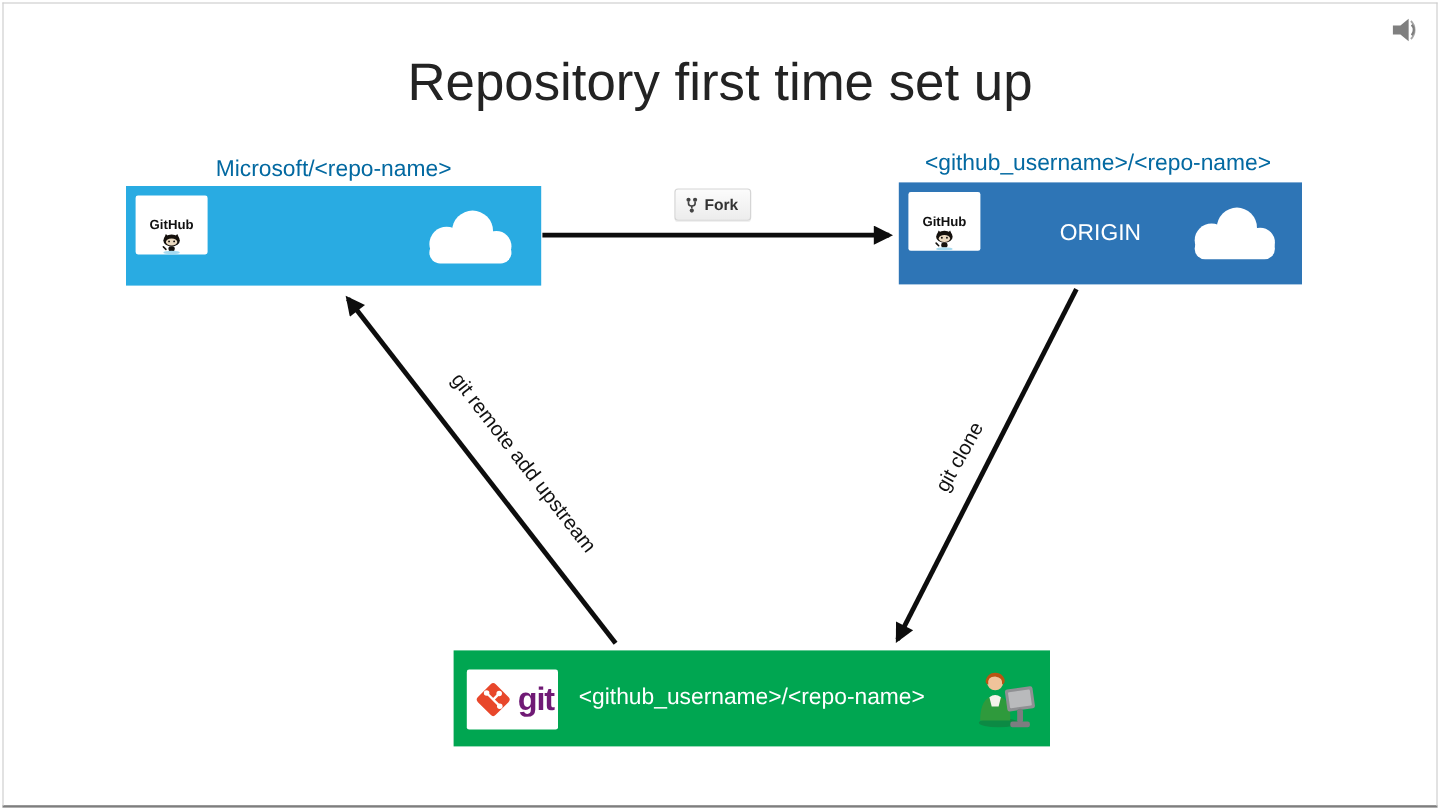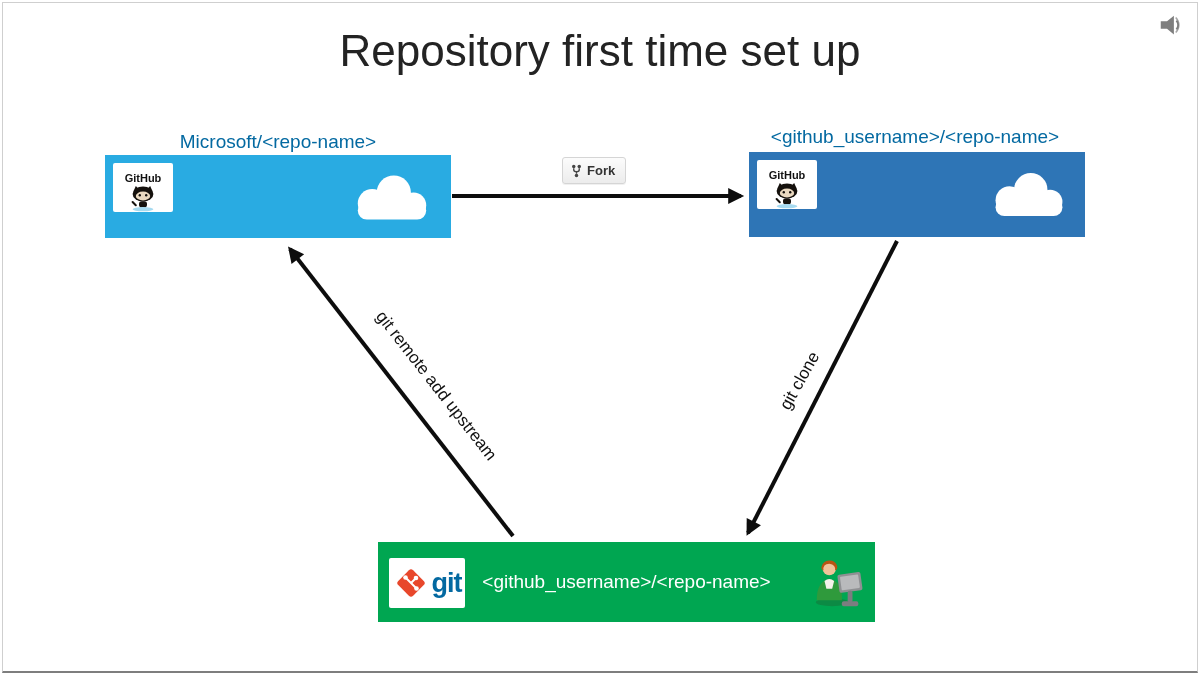--- a/index.html
+++ b/index.html
@@ -1,41 +1,41 @@
 <!DOCTYPE html>
 <html><head>
 <meta charset="utf-8">
 <style>
   * { margin: 0; padding: 0; box-sizing: border-box; }
   html, body { width: 1200px; height: 676px; background: #fff; font-family: "Liberation Sans", sans-serif; overflow: hidden; }
   .slide { position: relative; width: 1200px; height: 676px; background: #fff; }
   .frame { position: absolute; left: 2px; right: 2px; top: 2px; bottom: 3px; border: 1px solid #cfcfcf; border-bottom: 2px solid #7e7e7e; pointer-events: none; }
 
-  .title { position: absolute; left: 0; top: 26px; width: 100%; text-align: center;
+  .title { position: absolute; left: 0; top: 44px; width: 100%; text-align: center;
            font-size: 44px; font-weight: 300; color: #232323; letter-spacing: 0px; }
 
   .audio-icon { position: absolute; left: 1157px; top: 10px; width: 30px; height: 30px; cursor: pointer; }
 
   .node-label { position: absolute; font-size: 19px; color: #0369a1; text-align: center; }
   .label-upstream { left: 105px; top: 131px; width: 346px; }
   .label-origin  { left: 745px; top: 126px; width: 340px; }
 
   .node { position: absolute; display: flex; align-items: center; color: #fff; }
   .node-upstream { left: 105px; top: 155px; width: 346px; height: 83px; }
   .node-origin   { left: 749px; top: 152px; width: 336px; height: 85px; }
   .node-local    { left: 378px; top: 542px; width: 497px; height: 80px; }
 
   .node-text { position: absolute; left: 0; width: 100%; text-align: center; font-size: 19px; line-height: 26px; }
   .node-text-2line { top: 50%; transform: translateY(-50%); }
 
   .logo-card { position: absolute; background: #fff; border-radius: 2px; display: flex; flex-direction: column; align-items: center; justify-content: center; }
-  .github-card { left: 8px; top: 8px; width: 60px; height: 49px; padding-top: 10px; }
+  .github-card { left: 8px; top: 8px; width: 60px; height: 49px; padding-top: 20px; }
   .github-card .gh-word { font-size: 11px; font-weight: bold; color: #111; line-height: 11px; }
   .git-card { left: 11px; top: 16px; width: 76px; height: 50px; flex-direction: row; gap: 3px; }
-  .git-card .git-word { font-size: 27px; font-weight: bold; color: #0369a1; letter-spacing: -1px; line-height: 27px; }
+  .git-card .git-word { font-size: 27px; font-weight: bold; color: #701a75; letter-spacing: -1px; line-height: 27px; }
 
   .cloud { position: absolute; top: 16px; }
   .cloud-upstream { right: 14px; }
   .cloud-origin { right: 12px; }
 
   .person { position: absolute; right: 8px; top: 12px; }
 
   .edge-layer { position: absolute; left: 0; top: 0; width: 1200px; height: 676px; pointer-events: none; }
 
   .edge-label { position: absolute; font-size: 17px; color: #111; text-align: center; white-space: nowrap; }
@@ -121,20 +121,21 @@
         <ellipse cx="20" cy="12" rx="13" ry="9.5" fill="#15110d"></ellipse>
         <ellipse cx="20" cy="14.5" rx="9" ry="5.5" fill="#ead9c0"></ellipse>
         <circle cx="16" cy="13.5" r="1.5" fill="#15110d"></circle>
         <circle cx="24" cy="13.5" r="1.5" fill="#15110d"></circle>
         <rect x="15" y="21" width="10" height="8" rx="3.5" fill="#15110d"></rect>
         <line x1="11" y1="26" x2="7" y2="22" stroke="#15110d" stroke-width="2.5" stroke-linecap="round"></line>
         <ellipse cx="20" cy="31" rx="13" ry="2.6" fill="#a6daf0"></ellipse>
       </svg>
     </div>
     <div class="node-text node-text-2line">
+      <div>ORIGIN</div>
     </div>
     <svg class="cloud cloud-origin" width="88" height="54" viewBox="0 0 100 60">
       <g fill="#ffffff">
         <circle cx="28" cy="36" r="16"></circle>
         <circle cx="52" cy="24" r="19"></circle>
         <circle cx="74" cy="38" r="14"></circle>
         <rect x="12" y="34" width="76" height="20" rx="10"></rect>
       </g>
     </svg>
   </div>

